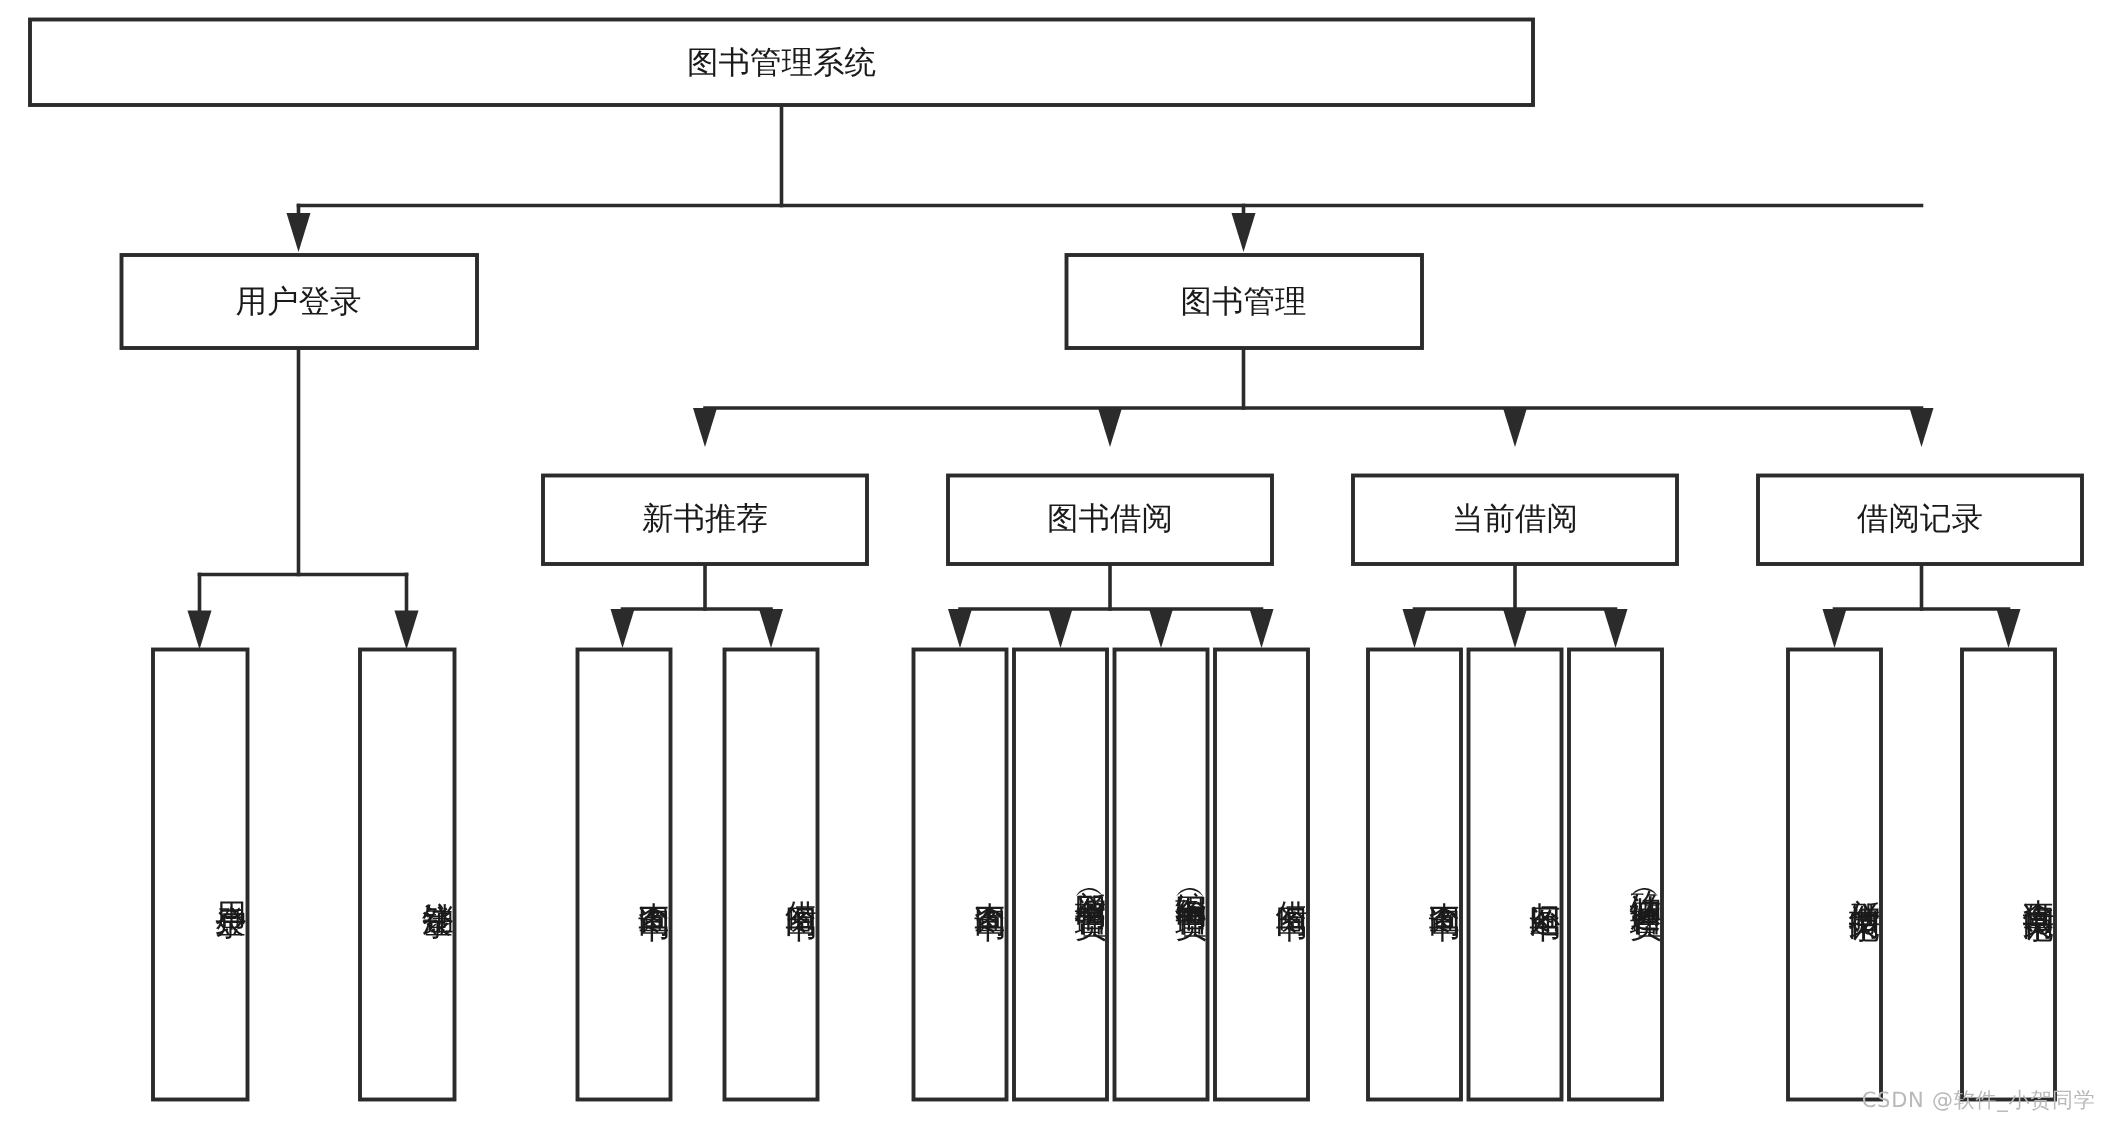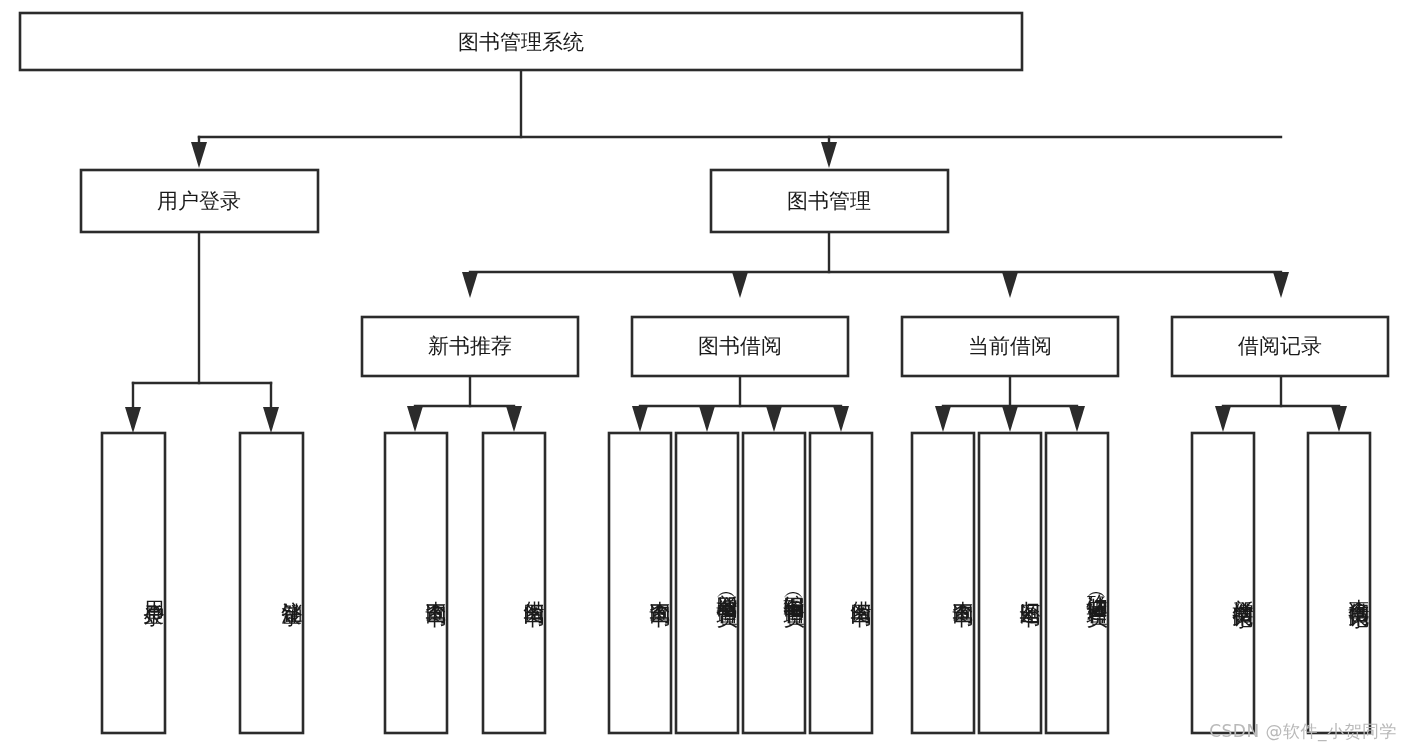--- a/index.html
+++ b/index.html
@@ -57,21 +57,21 @@
     justify-content:center;
     white-space:nowrap;
     pointer-events:none;
   }
   .vlabel.mid{ justify-content:center; }
   .watermark{
     position:absolute;
     right:8px;
     bottom:4px;
     font-family:"DejaVu Sans","Liberation Sans",sans-serif;
-    font-size:17px;
+    font-size:14px;
     color:#b9b9b9;
     letter-spacing:0.5px;
     white-space:nowrap;
   }
 </style>
 </head>
 <body>
 
 <div id="diagram-root">
 

